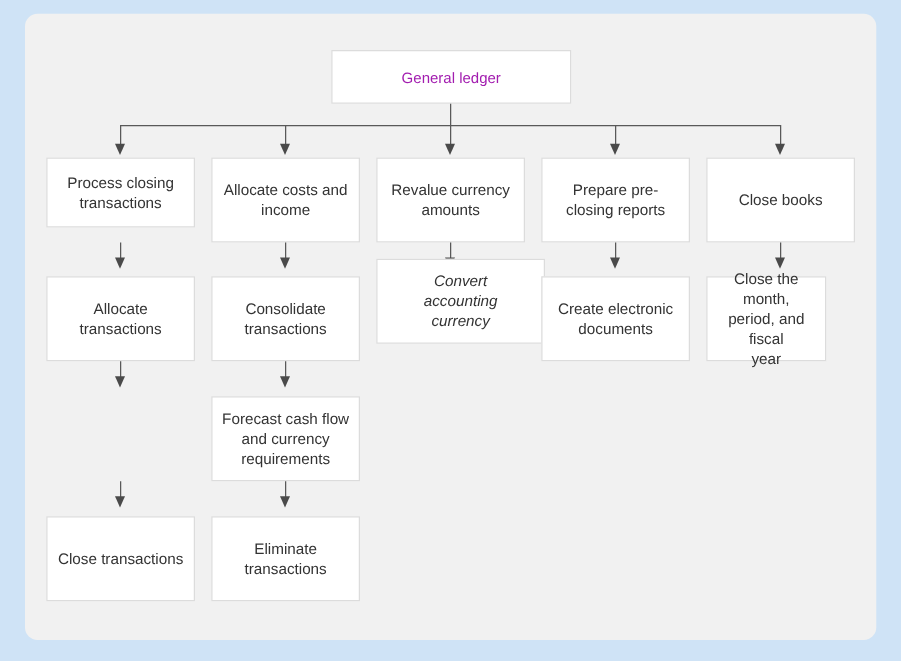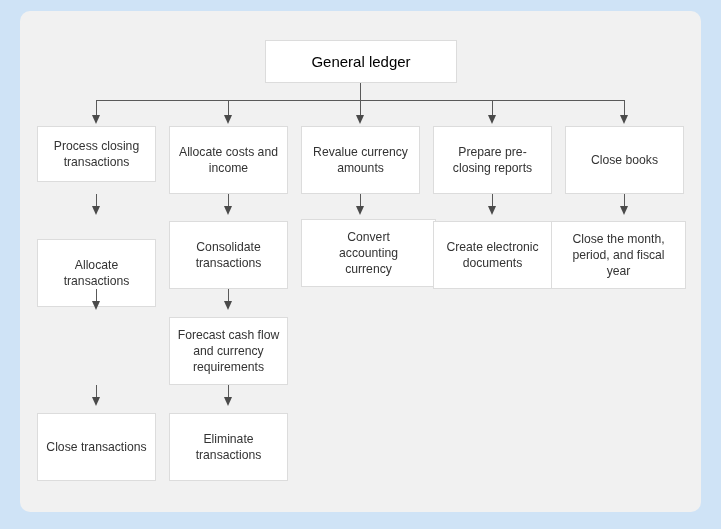--- a/index.html
+++ b/index.html
@@ -43,23 +43,23 @@
     align-items: center;
     justify-content: center;
     text-align: center;
     color: #333333;
     font-size: 12.2px;
     line-height: 16px;
     padding: 3px 5px;
   }
 
   .node.title {
-    font-size: 15px;
+    font-size: 12px;
     line-height: 20px;
-    color: #000000;
+    color: #a21caf;
   }
 
   .node .label {
     display: block;
     width: 100%;
     white-space: pre-line;
   }
 
   
   .hline {
@@ -110,21 +110,21 @@
     <div class="vline" style="left:604px; top:89px; height:17px;"></div>
     <div class="arrowhead" style="left:600px; top:104px;"></div>
 
     <div class="node" style="left:17px; top:115px; width:119px; height:56px;">
       <span class="label">Process closing
 transactions</span>
     </div>
     <div class="vline" style="left:76px; top:183px; height:14px;"></div>
     <div class="arrowhead" style="left:72px; top:195px;"></div>
 
-    <div class="node" style="left:17px; top:210px; width:119px; height:68px;margin-top:18px;">
+    <div class="node" style="left:17px; top:210px; width:119px; height:68px;">
       <span class="label">Allocate
 transactions</span>
     </div>
     <div class="vline" style="left:76px; top:278px; height:14px;"></div>
     <div class="arrowhead" style="left:72px; top:290px;"></div>
 
     <div class="vline" style="left:76px; top:374px; height:14px;"></div>
     <div class="arrowhead" style="left:72px; top:386px;"></div>
 
     <div class="node" style="left:17px; top:402px; width:119px; height:68px;">
@@ -158,21 +158,21 @@
 transactions</span>
     </div>
 
     <div class="node" style="left:281px; top:115px; width:119px; height:68px;justify-content:flex-end;">
       <span class="label">Revalue currency
 amounts</span>
     </div>
     <div class="vline" style="left:340px; top:183px; height:14px;"></div>
     <div class="arrowhead" style="left:336px; top:195px;"></div>
 
-    <div class="node" style="left:281px; top:208px; width:135px; height:68px;">
+    <div class="node" style="left:281px; top:196px; width:135px; height:68px;font-style:italic;">
       <span class="label">Convert
 accounting
 currency</span>
     </div>
 
     <div class="node" style="left:413px; top:115px; width:119px; height:68px;">
       <span class="label">Prepare pre-
 closing reports</span>
     </div>
     <div class="vline" style="left:472px; top:183px; height:14px;"></div>
@@ -182,20 +182,20 @@
       <span class="label">Create electronic
 documents</span>
     </div>
 
     <div class="node" style="left:545px; top:115px; width:119px; height:68px;">
       <span class="label">Close books</span>
     </div>
     <div class="vline" style="left:604px; top:183px; height:14px;"></div>
     <div class="arrowhead" style="left:600px; top:195px;"></div>
 
-    <div class="node" style="left:531px; top:210px; width:135px; height:68px;">
+    <div class="node" style="left:545px; top:210px; width:96px; height:68px;">
       <span class="label">Close the month,
 period, and fiscal
 year</span>
     </div>
 
   </div>
 </div>
 
 </body></html>

